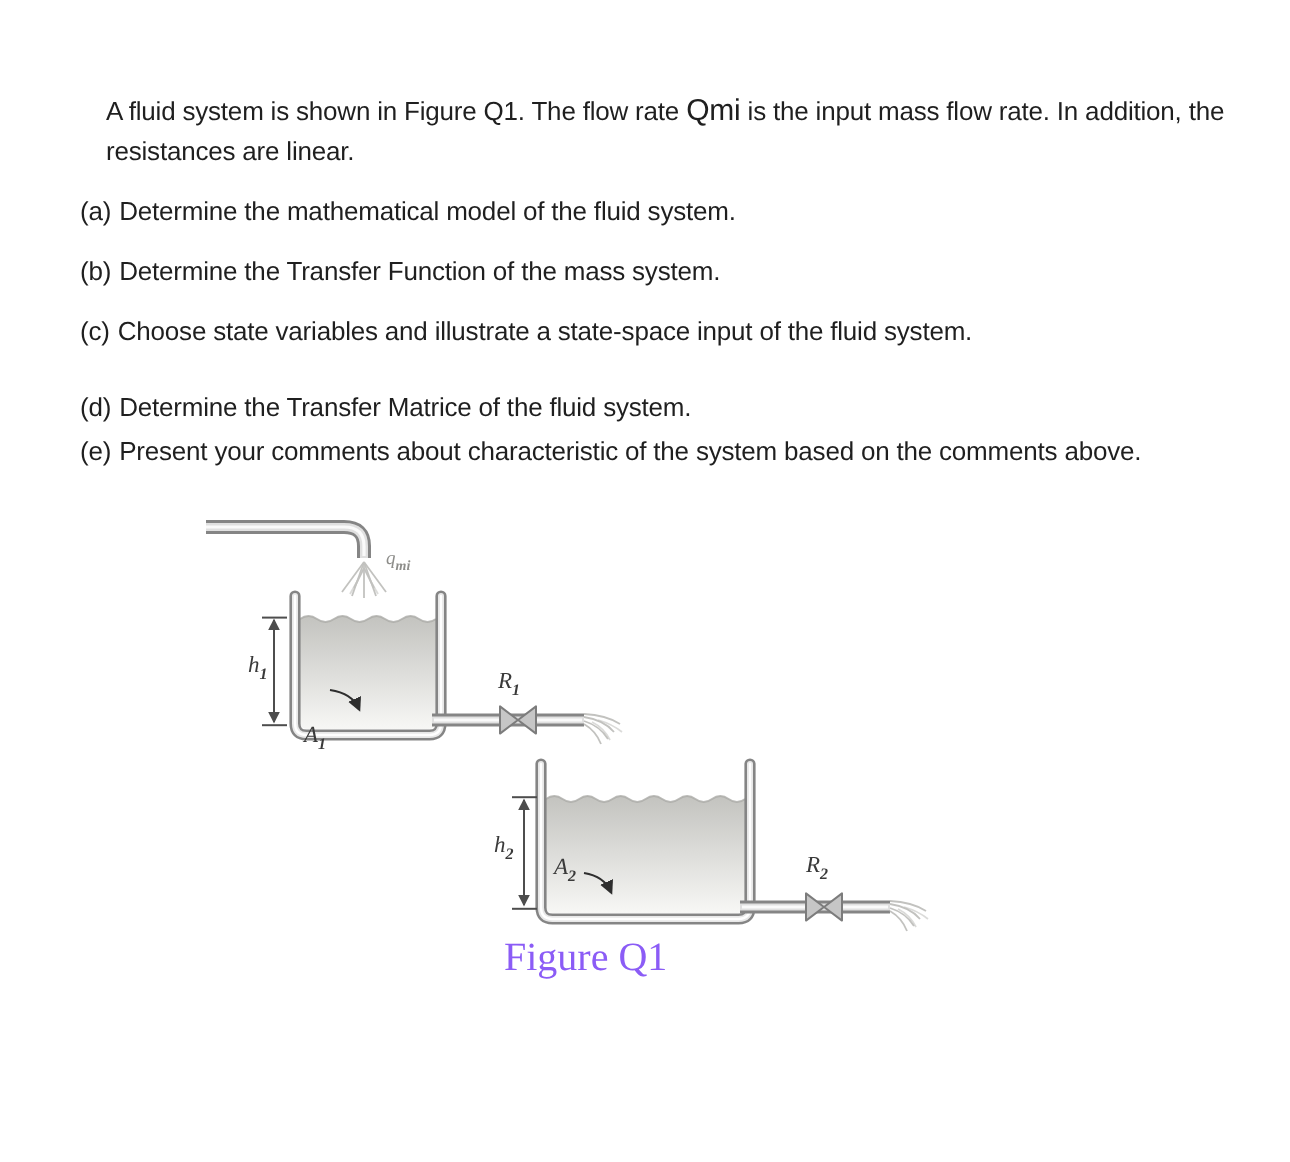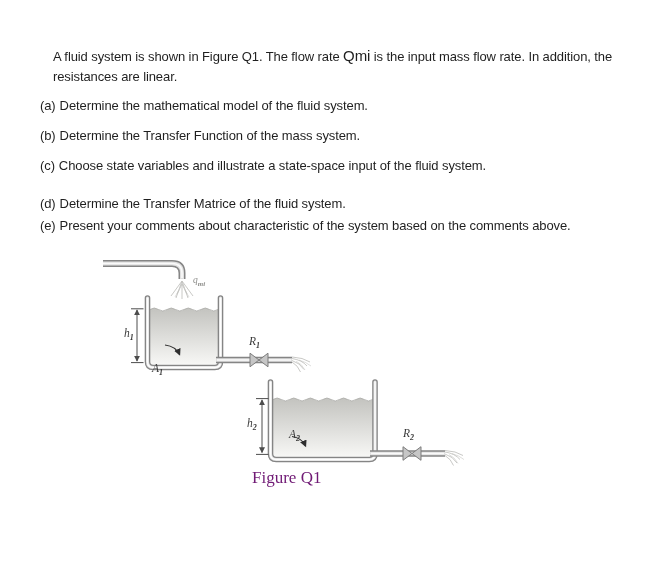--- a/index.html
+++ b/index.html
@@ -31,26 +31,26 @@
     font-style:italic;color:#3a3a3a;
     font-size:11.5px;line-height:12px;white-space:nowrap;
   }
   .fig-label sub{font-size:8px;line-height:0;font-weight:bold;}
   #lbl-qmi{left:193px;top:274px;font-size:9.5px;color:#8d8d8a;}
   #lbl-qmi sub{font-size:7px;}
   #lbl-h1{left:124px;top:327px;}
   #lbl-a1{left:152px;top:338px;margin-top:24px;}
   #lbl-r1{left:249px;top:335px;text-align:right;}
   #lbl-h2{left:247px;top:417px;}
-  #lbl-a2{left:277px;top:428px;margin-left:12px;}
+  #lbl-a2{left:277px;top:428px;}
   #lbl-r2{left:403px;top:427px;}
   .fig-caption{
     position:absolute;left:252px;top:468px;width:110px;
     font-family:"Liberation Serif", serif;font-style:normal;
-    font-size:17px;color:#701a75;text-align:left;
+    font-size:20px;color:#8b5cf6;text-align:left;
   }
 </style>
 </head>
 <body>
 
 <div class="para">
   <span>A fluid system is shown in Figure Q1. The flow rate </span><span class="qterm">Qmi</span><span> is the input mass flow rate. In addition, the</span><br>
   <span>resistances are linear.</span>
 </div>
 

